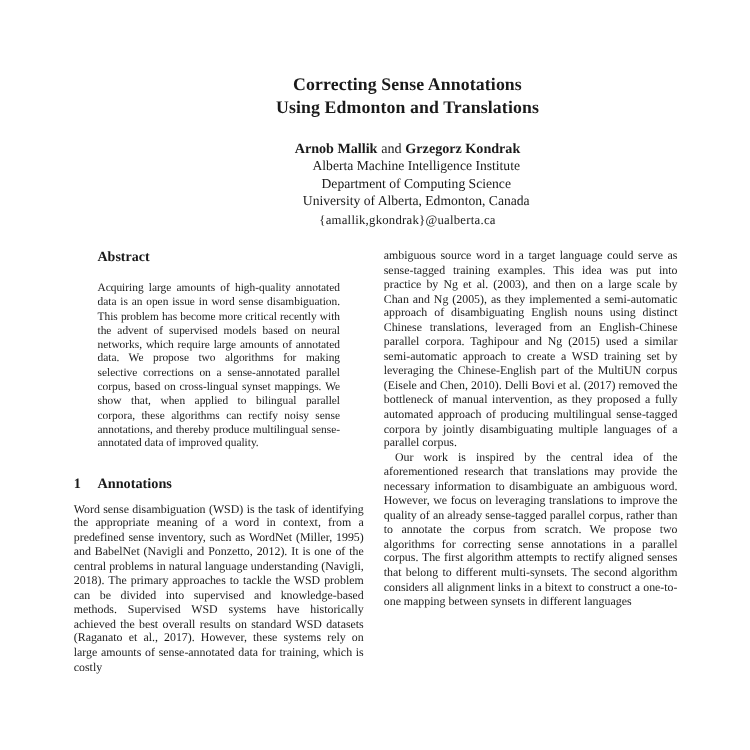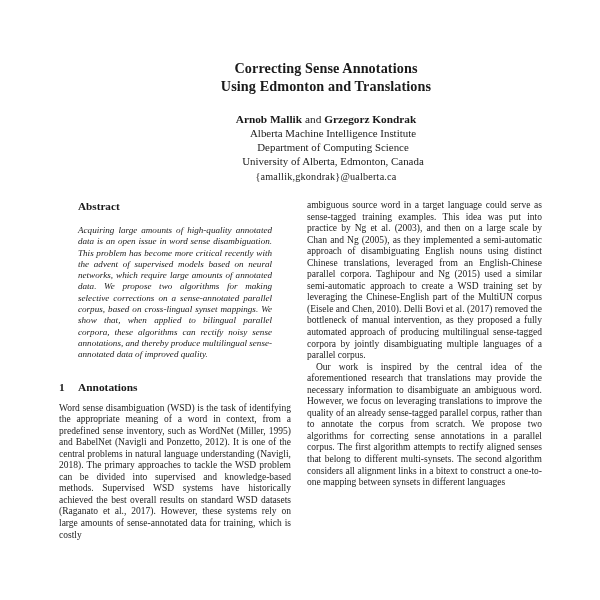--- a/index.html
+++ b/index.html
@@ -94,21 +94,20 @@
     margin: 0;
     font-size: 9.5px;
     line-height: 11.55px;
     text-align: justify;
     text-justify: inter-word;
     hyphens: none;
   }
   p.abstract-para {
     font-size: 9.1px;
     line-height: 11.3px;
-    font-style: italic;
   }
 
   .section-heading {
     font-size: 11.4px;
     font-weight: bold;
     margin: 0;
     line-height: 14px;
     display: flex;
   }
   .section-heading .secnum {

